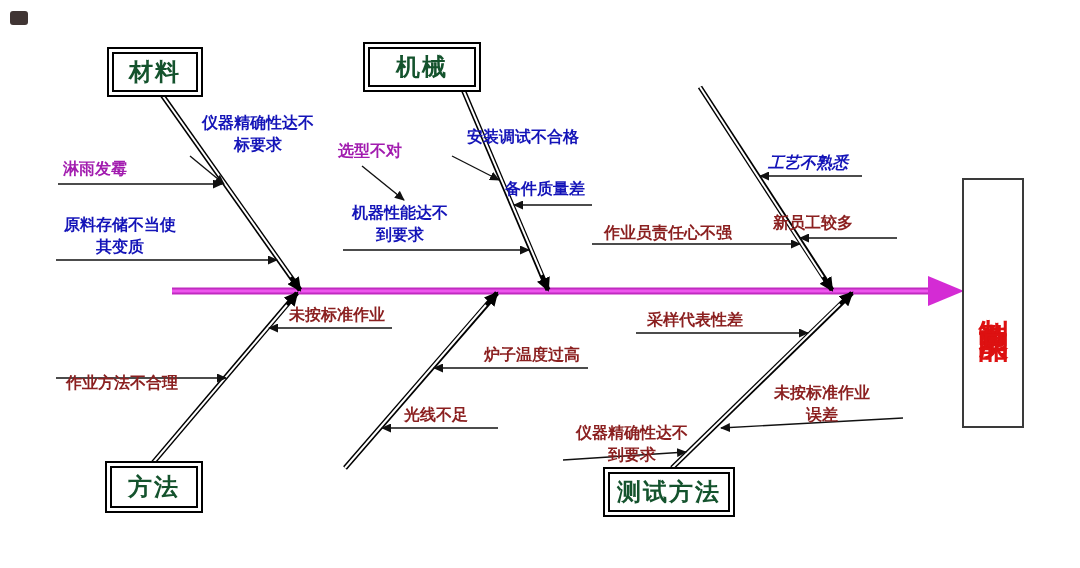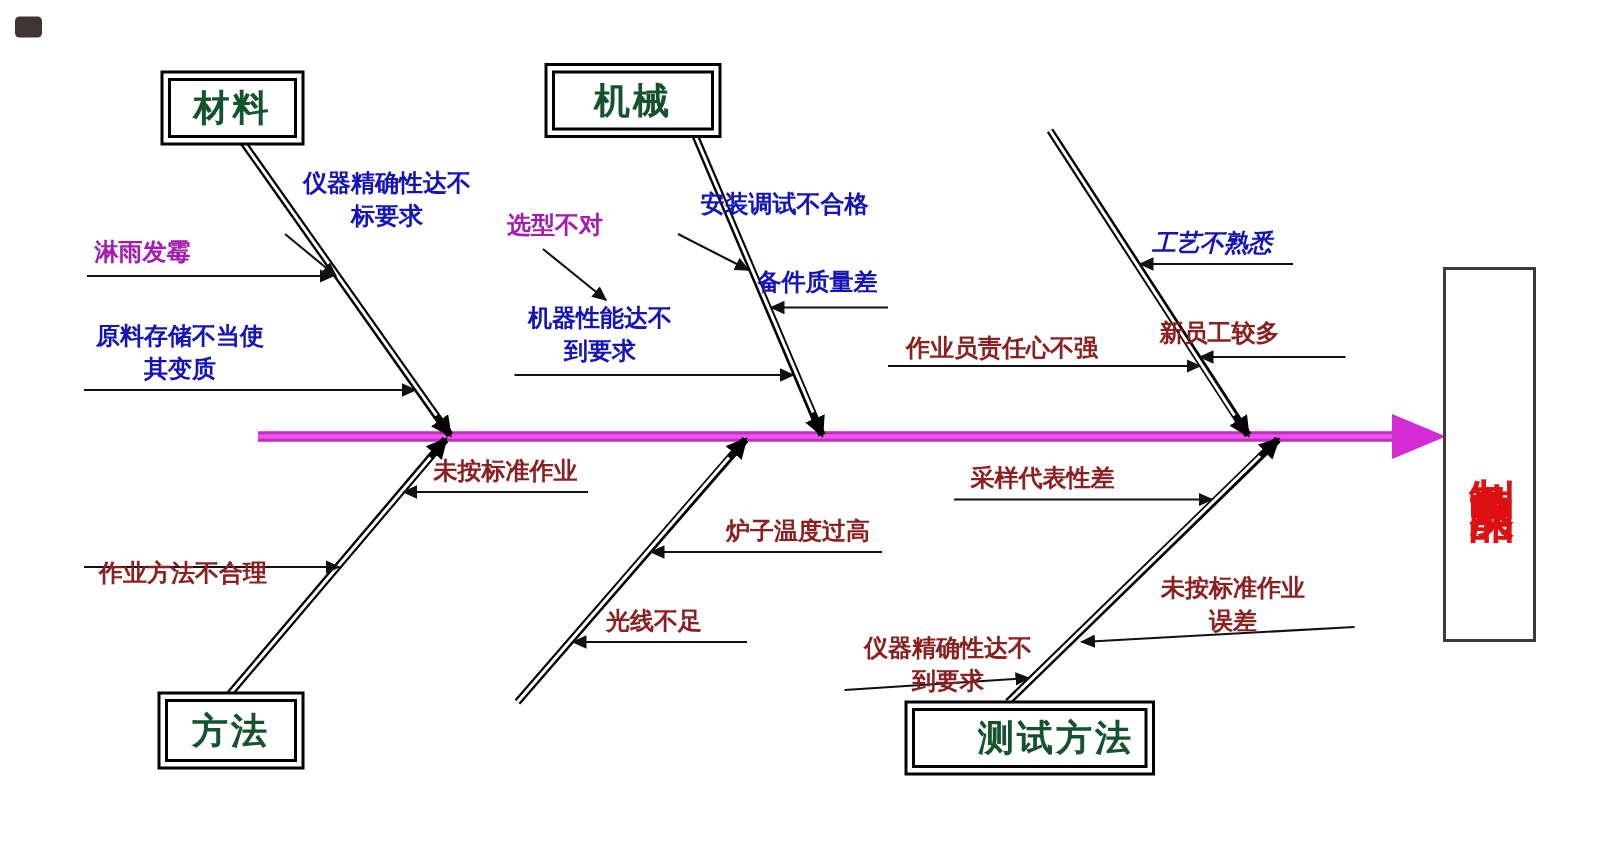--- a/index.html
+++ b/index.html
@@ -108,21 +108,21 @@
     <line x1="498" y1="428" x2="382" y2="428" stroke="#111" stroke-width="1.4" marker-end="url(#mSmall)"></line>
 
     <line x1="636" y1="333" x2="808" y2="333" stroke="#111" stroke-width="1.4" marker-end="url(#mSmall)"></line>
     <line x1="903" y1="418" x2="721" y2="428" stroke="#111" stroke-width="1.4" marker-end="url(#mSmall)"></line>
     <line x1="563" y1="460" x2="686" y2="452" stroke="#111" stroke-width="1.4" marker-end="url(#mSmall)"></line>
   </svg>
 
   <div class="cat" style="left:112px;top:52px;width:82px;height:36px;">材料</div>
   <div class="cat" style="left:368px;top:47px;width:104px;height:36px;">机械</div>
   <div class="cat" style="left:110px;top:466px;width:84px;height:38px;">方法</div>
-  <div class="cat" style="left:608px;top:472px;width:118px;height:36px;padding-left:35px;">测试方法</div>
+  <div class="cat" style="left:608px;top:472px;width:118px;height:36px;">测试方法</div>
 
   <div class="cause c-blue" style="left:258px;top:112px;">仪器精确性达不
 标要求</div>
   <div class="cause c-olive" style="left:95px;top:158px;">淋雨发霉</div>
   <div class="cause c-blue" style="left:120px;top:214px;">原料存储不当使
 其变质</div>
 
   <div class="cause c-blue" style="left:523px;top:126px;">安装调试不合格</div>
   <div class="cause c-olive" style="left:370px;top:140px;">选型不对</div>
   <div class="cause c-blue" style="left:545px;top:178px;">备件质量差</div>

